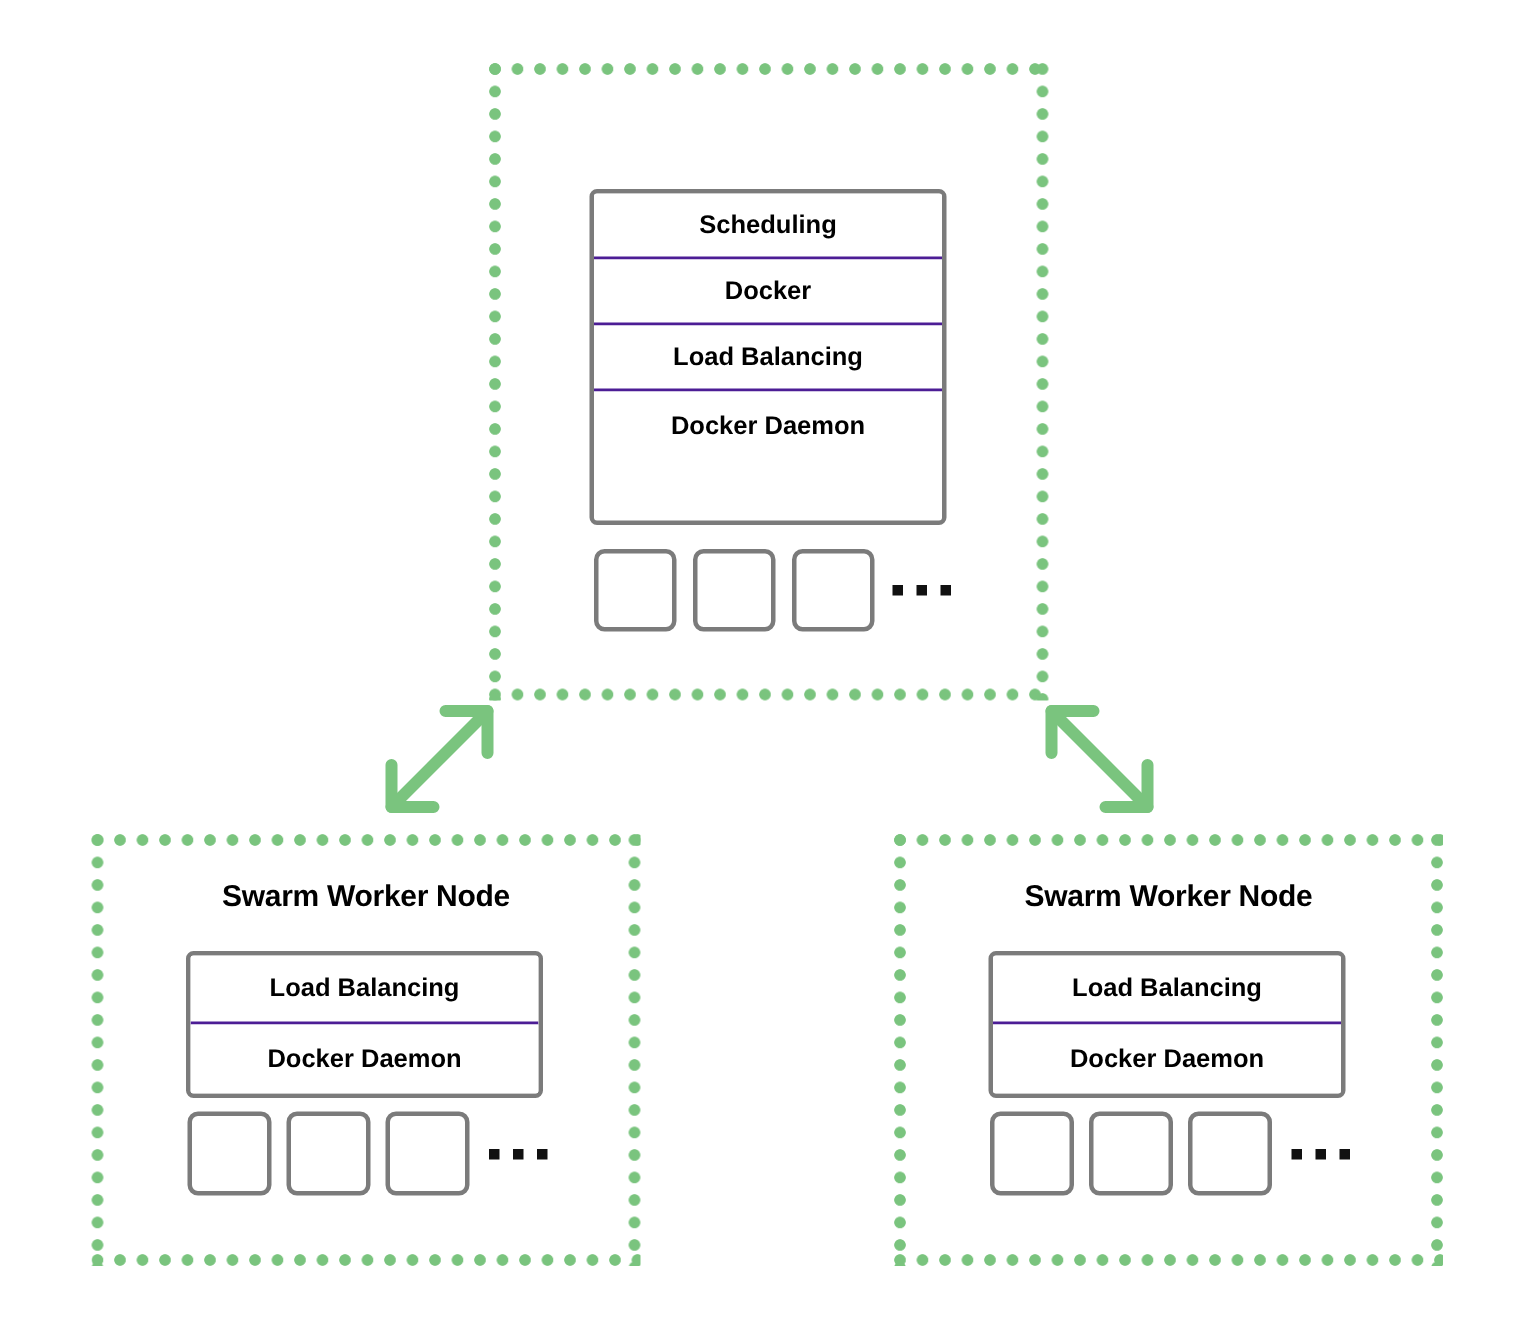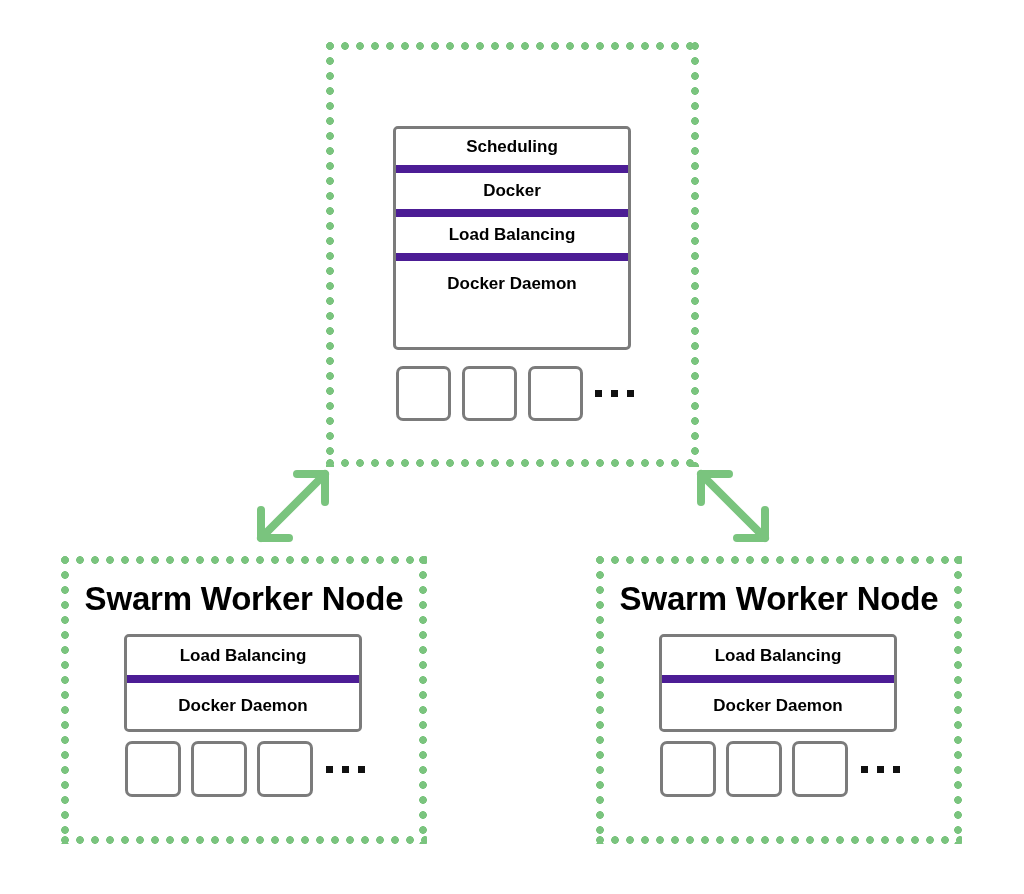--- a/index.html
+++ b/index.html
@@ -45,40 +45,40 @@
   
   .node-title {
     position: absolute;
     text-align: center;
     font-weight: bold;
     color: #000000;
     letter-spacing: -0.2px;
     white-space: nowrap;
   }
   .node-title.manager { font-size: 30px; line-height: 36px; }
-  .node-title.worker  { font-size: 33px; line-height: 35px; }
+  .node-title.worker  { font-size: 20px; line-height: 35px; }
 
   
   .service-stack {
     position: absolute;
     box-sizing: border-box;
     border: 3px solid #7b7b7b;
     border-radius: 5px;
     background: #ffffff;
     overflow: hidden;
   }
   .service-row {
     box-sizing: border-box;
     display: flex;
     align-items: center;
     justify-content: center;
     font-size: 17px;
     font-weight: bold;
     color: #000000;
-    border-bottom: 8px solid #4c1d95;
+    border-bottom: 2px solid #4c1d95;
     background: #ffffff;
   }
   .service-row:last-child { border-bottom: none; }
 
   
   .container-row {
     position: absolute;
     display: flex;
     align-items: center;
   }

